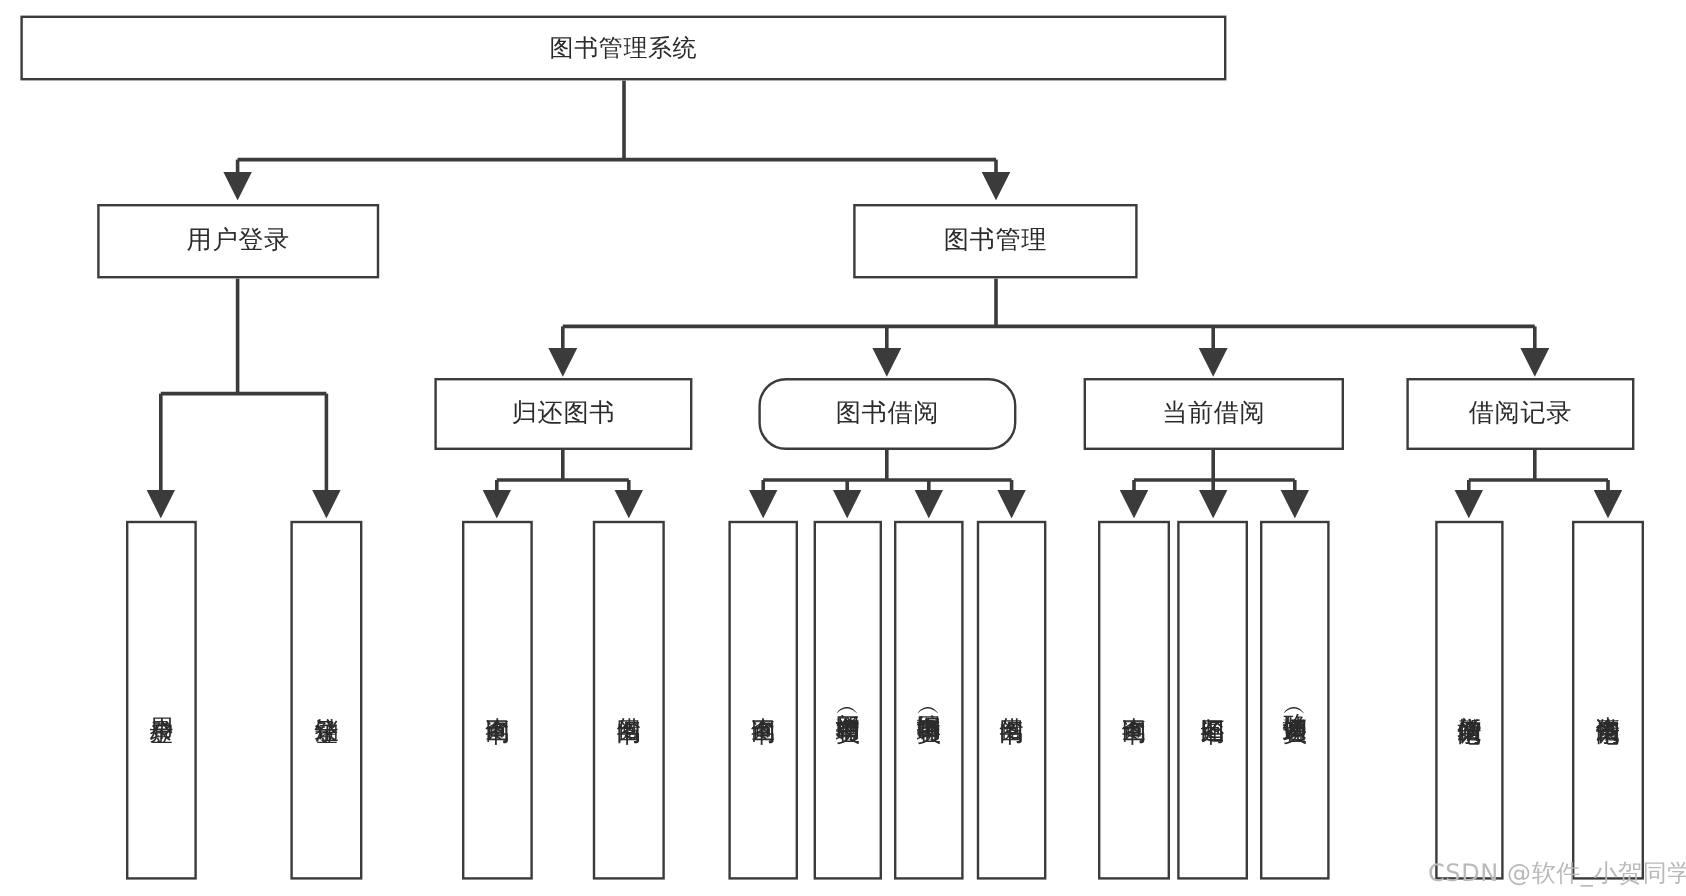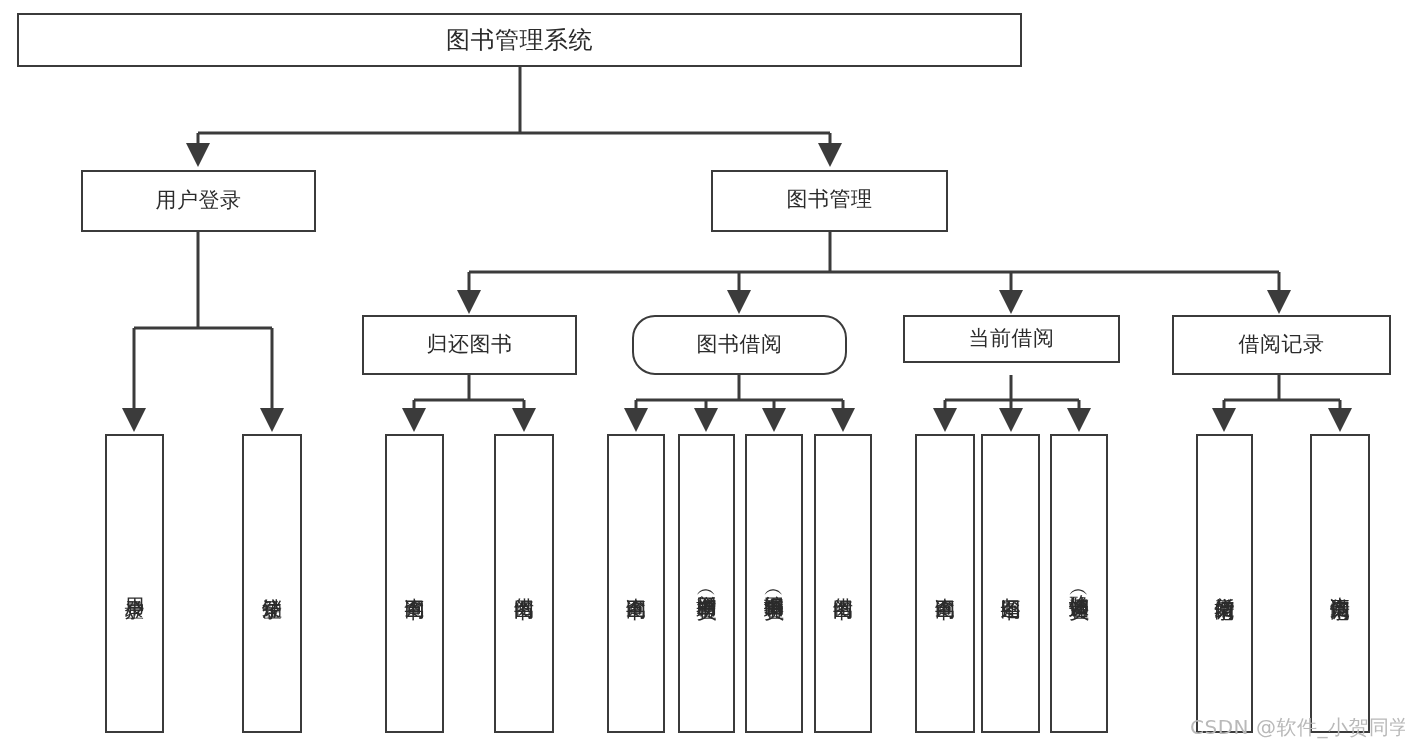--- a/index.html
+++ b/index.html
@@ -48,21 +48,21 @@
     letter-spacing: 1px;
     padding: 4px 0;
   }
   .node.vert .vlabel {
     writing-mode: vertical-rl;
     text-orientation: upright;
     display: block;
     white-space: normal;
   }
   .node.root {
-    font-size: 24px;
+    font-size: 20px;
   }
   .watermark {
     position: absolute;
     font-size: 20px;
     color: #b9b9b9;
     letter-spacing: 0.5px;
     white-space: nowrap;
     user-select: none;
   }
 </style>
@@ -123,34 +123,34 @@
     </g>
   </svg>
 
   <div class="node horiz root" style="left:17px; top:13px; width:1005px; height:54px;">
     <span>图书管理系统</span>
   </div>
 
   <div class="node horiz" style="left:81px; top:170px; width:235px; height:62px;">
     <span>用户登录</span>
   </div>
-  <div class="node horiz" style="left:711px; top:170px; width:237px; height:62px;font-family:Liberation Mono, monospace;">
+  <div class="node horiz" style="left:711px; top:170px; width:237px; height:62px;">
     <span>图书管理</span>
   </div>
 
   <div class="node horiz" style="left:362px; top:315px; width:215px; height:60px;">
     <span>归还图书</span>
   </div>
   <div class="node horiz" style="left:632px; top:315px; width:215px; height:60px;border-radius:23px;">
     <span>图书借阅</span>
   </div>
-  <div class="node horiz" style="left:903px; top:315px; width:217px; height:48px;">
+  <div class="node horiz" style="left:903px; top:315px; width:217px; height:60px;">
     <span>当前借阅</span>
   </div>
-  <div class="node horiz" style="left:1172px; top:315px; width:219px; height:60px;">
+  <div class="node horiz" style="left:1172px; top:315px; width:190px; height:60px;">
     <span>借阅记录</span>
   </div>
 
   <div class="node vert" style="left:105px; top:434px; width:59px; height:299px;">
     <span class="vlabel">用户登录</span>
   </div>
   <div class="node vert" style="left:242px; top:434px; width:60px; height:299px;">
     <span class="vlabel">注销登录</span>
   </div>
 

